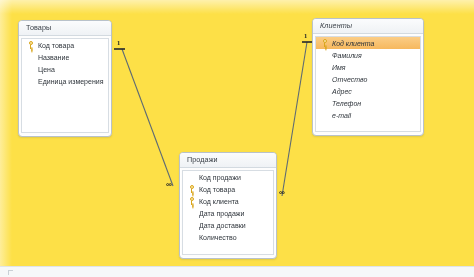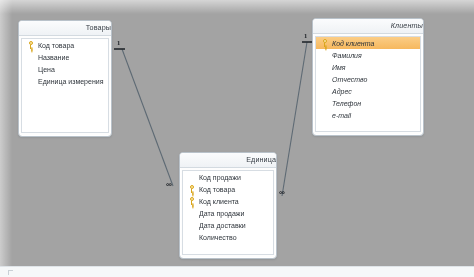--- a/index.html
+++ b/index.html
@@ -13,22 +13,21 @@
     font-family: "Liberation Sans", sans-serif;
     overflow: hidden;
     position: relative;
   }
 
   #canvas {
     position: absolute;
     left: 0; top: 0;
     width: 474px;
     height: 277px;
-    background: #a3a3a3;
-    text-align: right;
+    background: #fde047;
   }
 
   
   #canvas::before {
     content: "";
     position: absolute;
     left: 0; top: 0; right: 0; bottom: 0;
     background:
       linear-gradient(to bottom, rgba(255,255,255,0.55) 0px, rgba(255,255,255,0) 14px),
       linear-gradient(to right, rgba(255,255,255,0.45) 0px, rgba(255,255,255,0) 12px);
@@ -237,21 +236,21 @@
       </div>
       <div class="field">
         <span class="keyslot"></span>
         <span class="fname">e-mail</span>
       </div>
 
     </div>
   </div>
 
   <div class="tbl" id="tbl-prodazhi" style="left:179px; top:152px; width:98px; height:107px;">
-    <div class="tbl-title">Единица</div>
+    <div class="tbl-title">Продажи</div>
     <div class="fields">
 
       <div class="field">
         <span class="keyslot"></span>
         <span class="fname">Код продажи</span>
       </div>
       <div class="field">
         <span class="keyslot has-key"></span>
         <span class="fname">Код товара</span>
       </div>

